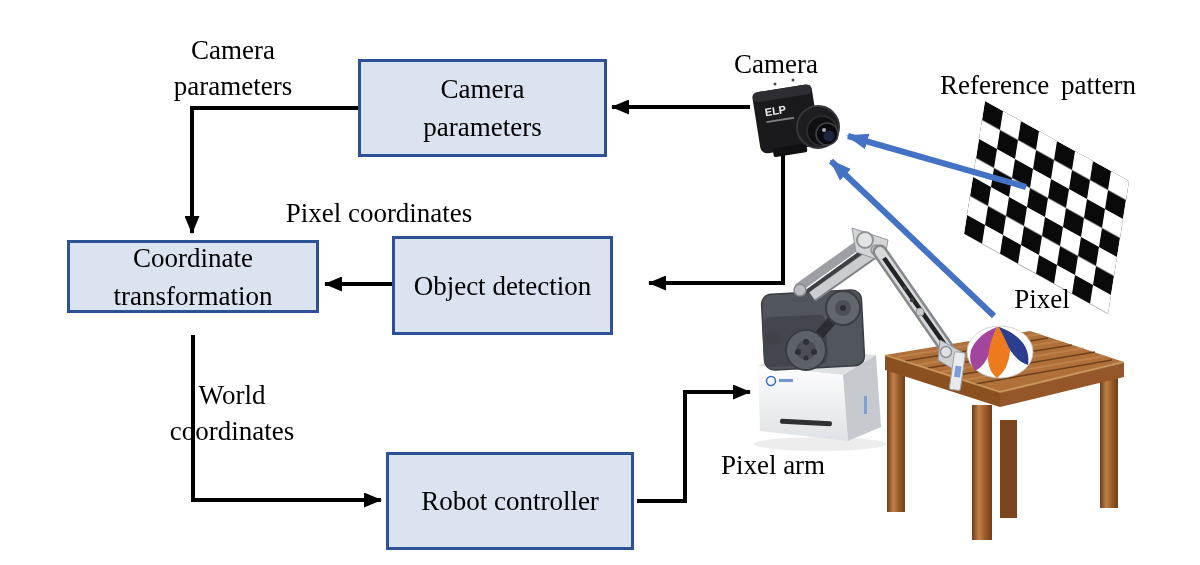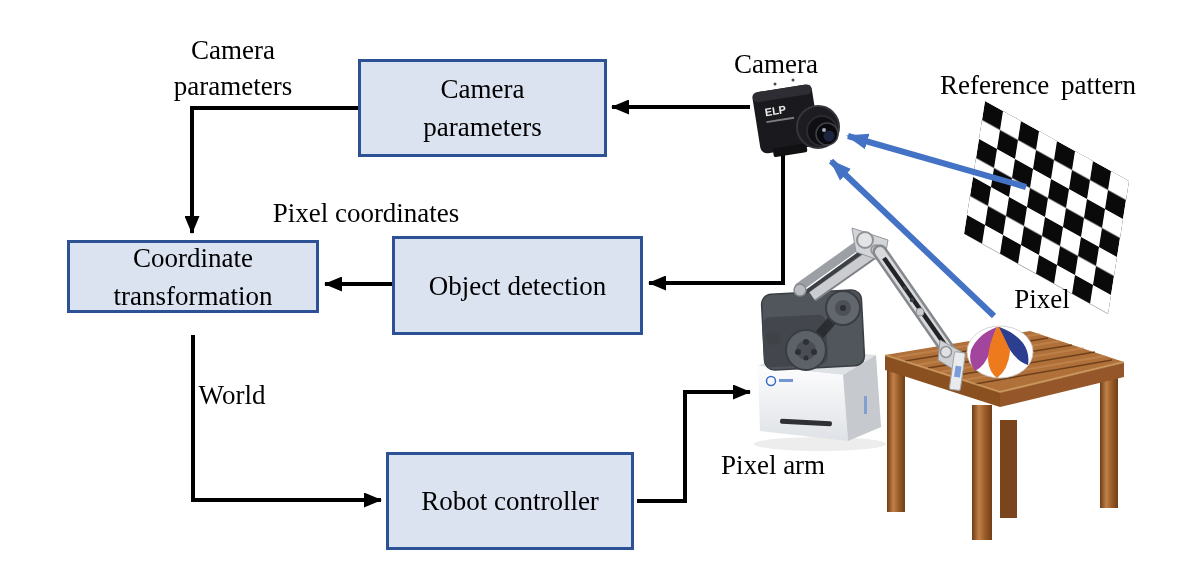--- a/index.html
+++ b/index.html
@@ -164,36 +164,37 @@
 </svg>
 
 <div class="node" style="left:358px;top:59px;width:249px;height:98px">
   <span>Camera</span>
   <span>parameters</span>
 </div>
 <div class="node" style="left:67px;top:240px;width:252px;height:73px">
   <span>Coordinate</span>
   <span>transformation</span>
 </div>
-<div class="node" style="left:392px;top:236px;width:251px;height:99px">
+<div class="node" style="left:392px;top:236px;width:221px;height:99px">
   <span>Object detection</span>
 </div>
 <div class="node" style="left:386px;top:452px;width:248px;height:98px">
   <span>Robot controller</span>
 </div>
 
 <div class="lbl" style="left:233px;top:32px">
   <span>Camera</span>
   <span>parameters</span>
 </div>
-<div class="lbl" style="left:366px;top:195px">
+<div class="lbl" style="left:379px;top:195px">
   <span>Pixel coordinates</span>
 </div>
 <div class="lbl" style="left:232px;top:377px">
   <span>World</span>
+  <span>coordinates</span>
 </div>
 
 <div class="lbl" style="left:776px;top:46px">
   <span>Camera</span>
 </div>
 <div class="lbl wide" style="left:1038px;top:67px">
   <span>Reference pattern</span>
 </div>
 <div class="lbl" style="left:1042px;top:281px">
   <span>Pixel</span>

